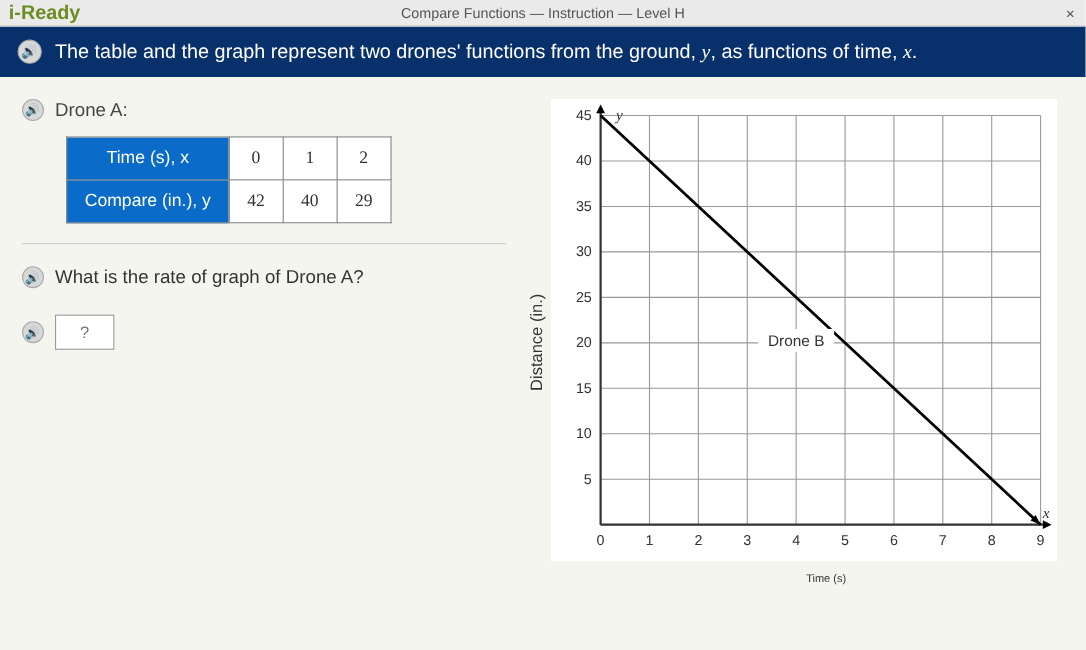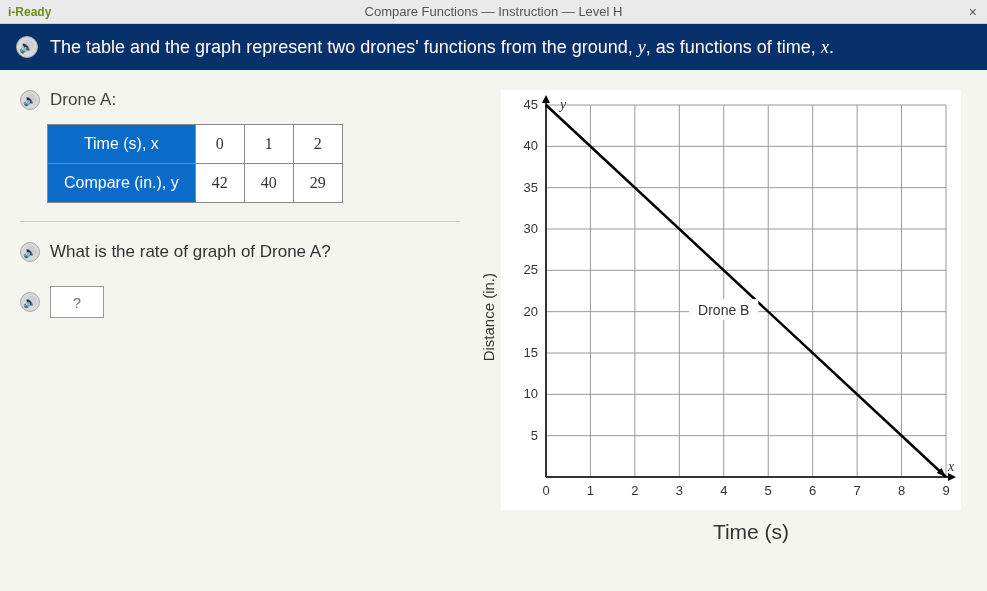--- a/index.html
+++ b/index.html
@@ -19,21 +19,21 @@
       position: relative;
       border-bottom: 1px solid #ccc;
       color: #555;
       font-size: 13px;
     }
     .brand {
       position: absolute;
       left: 8px;
       color: #6b8e23;
       font-weight: bold;
-      font-size: 12px;
+      font-size: 18px;
     }
     .close-x {
       position: absolute;
       right: 10px;
       color: #555;
       font-size: 14px;
       cursor: pointer;
     }
     .instruction-bar {
       background: #08306b;
@@ -71,21 +71,21 @@
     .row-label {
       display: flex;
       align-items: center;
       gap: 10px;
       color: #444;
       font-size: 17px;
       margin-bottom: 14px;
     }
     table.drone-table {
       border-collapse: collapse;
-      margin-left: 27px;
+      margin-left: 40px;
       margin-bottom: 18px;
     }
     table.drone-table th, table.drone-table td {
       border: 1px solid #888;
       padding: 10px 16px;
       text-align: center;
       font-size: 16px;
     }
     table.drone-table th {
       background: #0a6cc8;
@@ -131,21 +131,21 @@
       writing-mode: vertical-rl;
       transform: rotate(180deg);
       font-size: 15px;
       color: #333;
       margin-right: 4px;
     }
     .chart-area { position: relative; }
     svg.chart { background: #fff; border: 1px solid #fff;}
     .x-axis-label {
       text-align: center;
-      font-size: 21px;
+      font-size: 10px;
       color: #333;
       margin-top: 6px;
       margin-left: 40px;
     }
     .grid-line { stroke: #999; stroke-width: 1; }
     .axis-line { stroke: #333; stroke-width: 2; }
     .tick-text { font-size: 13px; fill: #333; font-family: Arial; }
     .data-line { stroke: #000; stroke-width: 2.5; fill: none; }
     .label-box { fill: #fff; stroke: #fff;}
     .inchart-label { font-size: 14px; fill: #333;}

